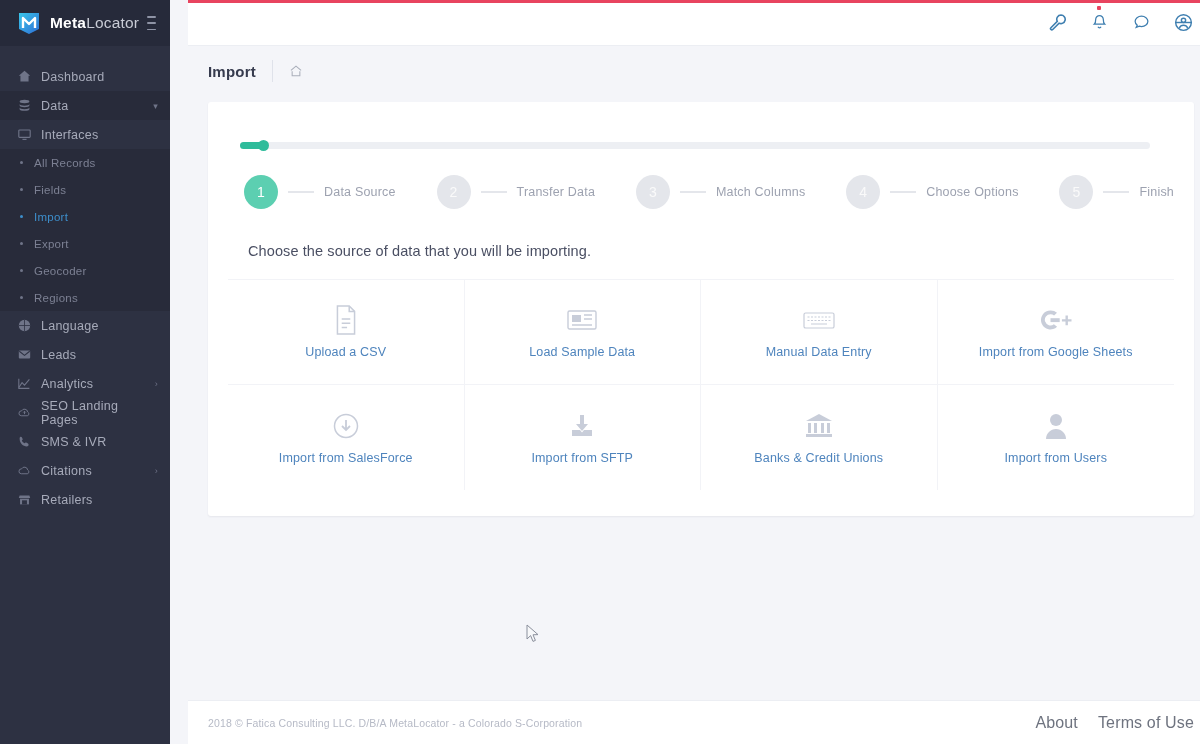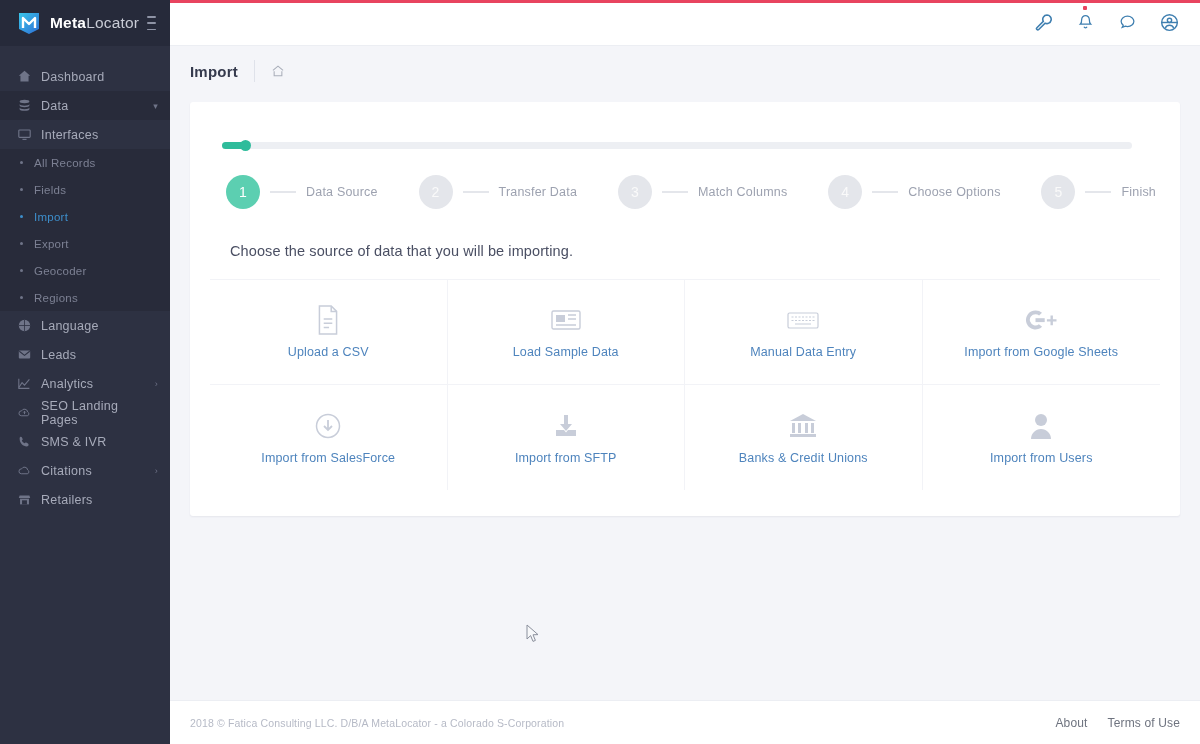--- a/index.html
+++ b/index.html
@@ -3,21 +3,21 @@
 <meta charset="utf-8">
 <title>MetaLocator Import</title>
 <style>
   * { box-sizing: border-box; margin: 0; padding: 0; }
   html, body {
     width: 1200px; height: 744px;
     font-family: "Liberation Sans", sans-serif;
     background: #f4f5f9;
     overflow: hidden;
   }
-  .app { display: flex; width: 1200px; height: 588px; position: relative; }
+  .app { display: flex; width: 1200px; height: 588px; position: relative; gap: 18px; }
 
   
   .sidebar {
     width: 170px; height: 744px;
     background: #2d3142;
     flex: 0 0 170px;
     position: relative;
     overflow: hidden;
   }
   .sidebar-top-accent {
@@ -175,21 +175,21 @@
   
   .footer {
     margin-top: auto;
     height: 44px; background: #ffffff;
     border-top: 1px solid #eceef3;
     display: flex; align-items: center;
     padding: 0 20px 0 20px;
     font-size: 10.5px; color: #b6bac6; letter-spacing: .15px;
   }
   .footer-links { margin-left: auto; display: flex; gap: 20px; }
-  .footer-links a { color: #6e7governed; color: #6e737f; text-decoration: none; font-size: 12px; cursor: pointer; }
+  .footer-links a { color: #6e7governed; color: #6e737f; text-decoration: none; font-size: 16px; cursor: pointer; }
 
   .cursor { position: absolute; left: 526px; top: 624px; pointer-events: none; }
 </style>
 </head>
 <body>
 
 <div class="app">
 
   <aside class="sidebar">
     <div class="sidebar-top-accent"></div>

